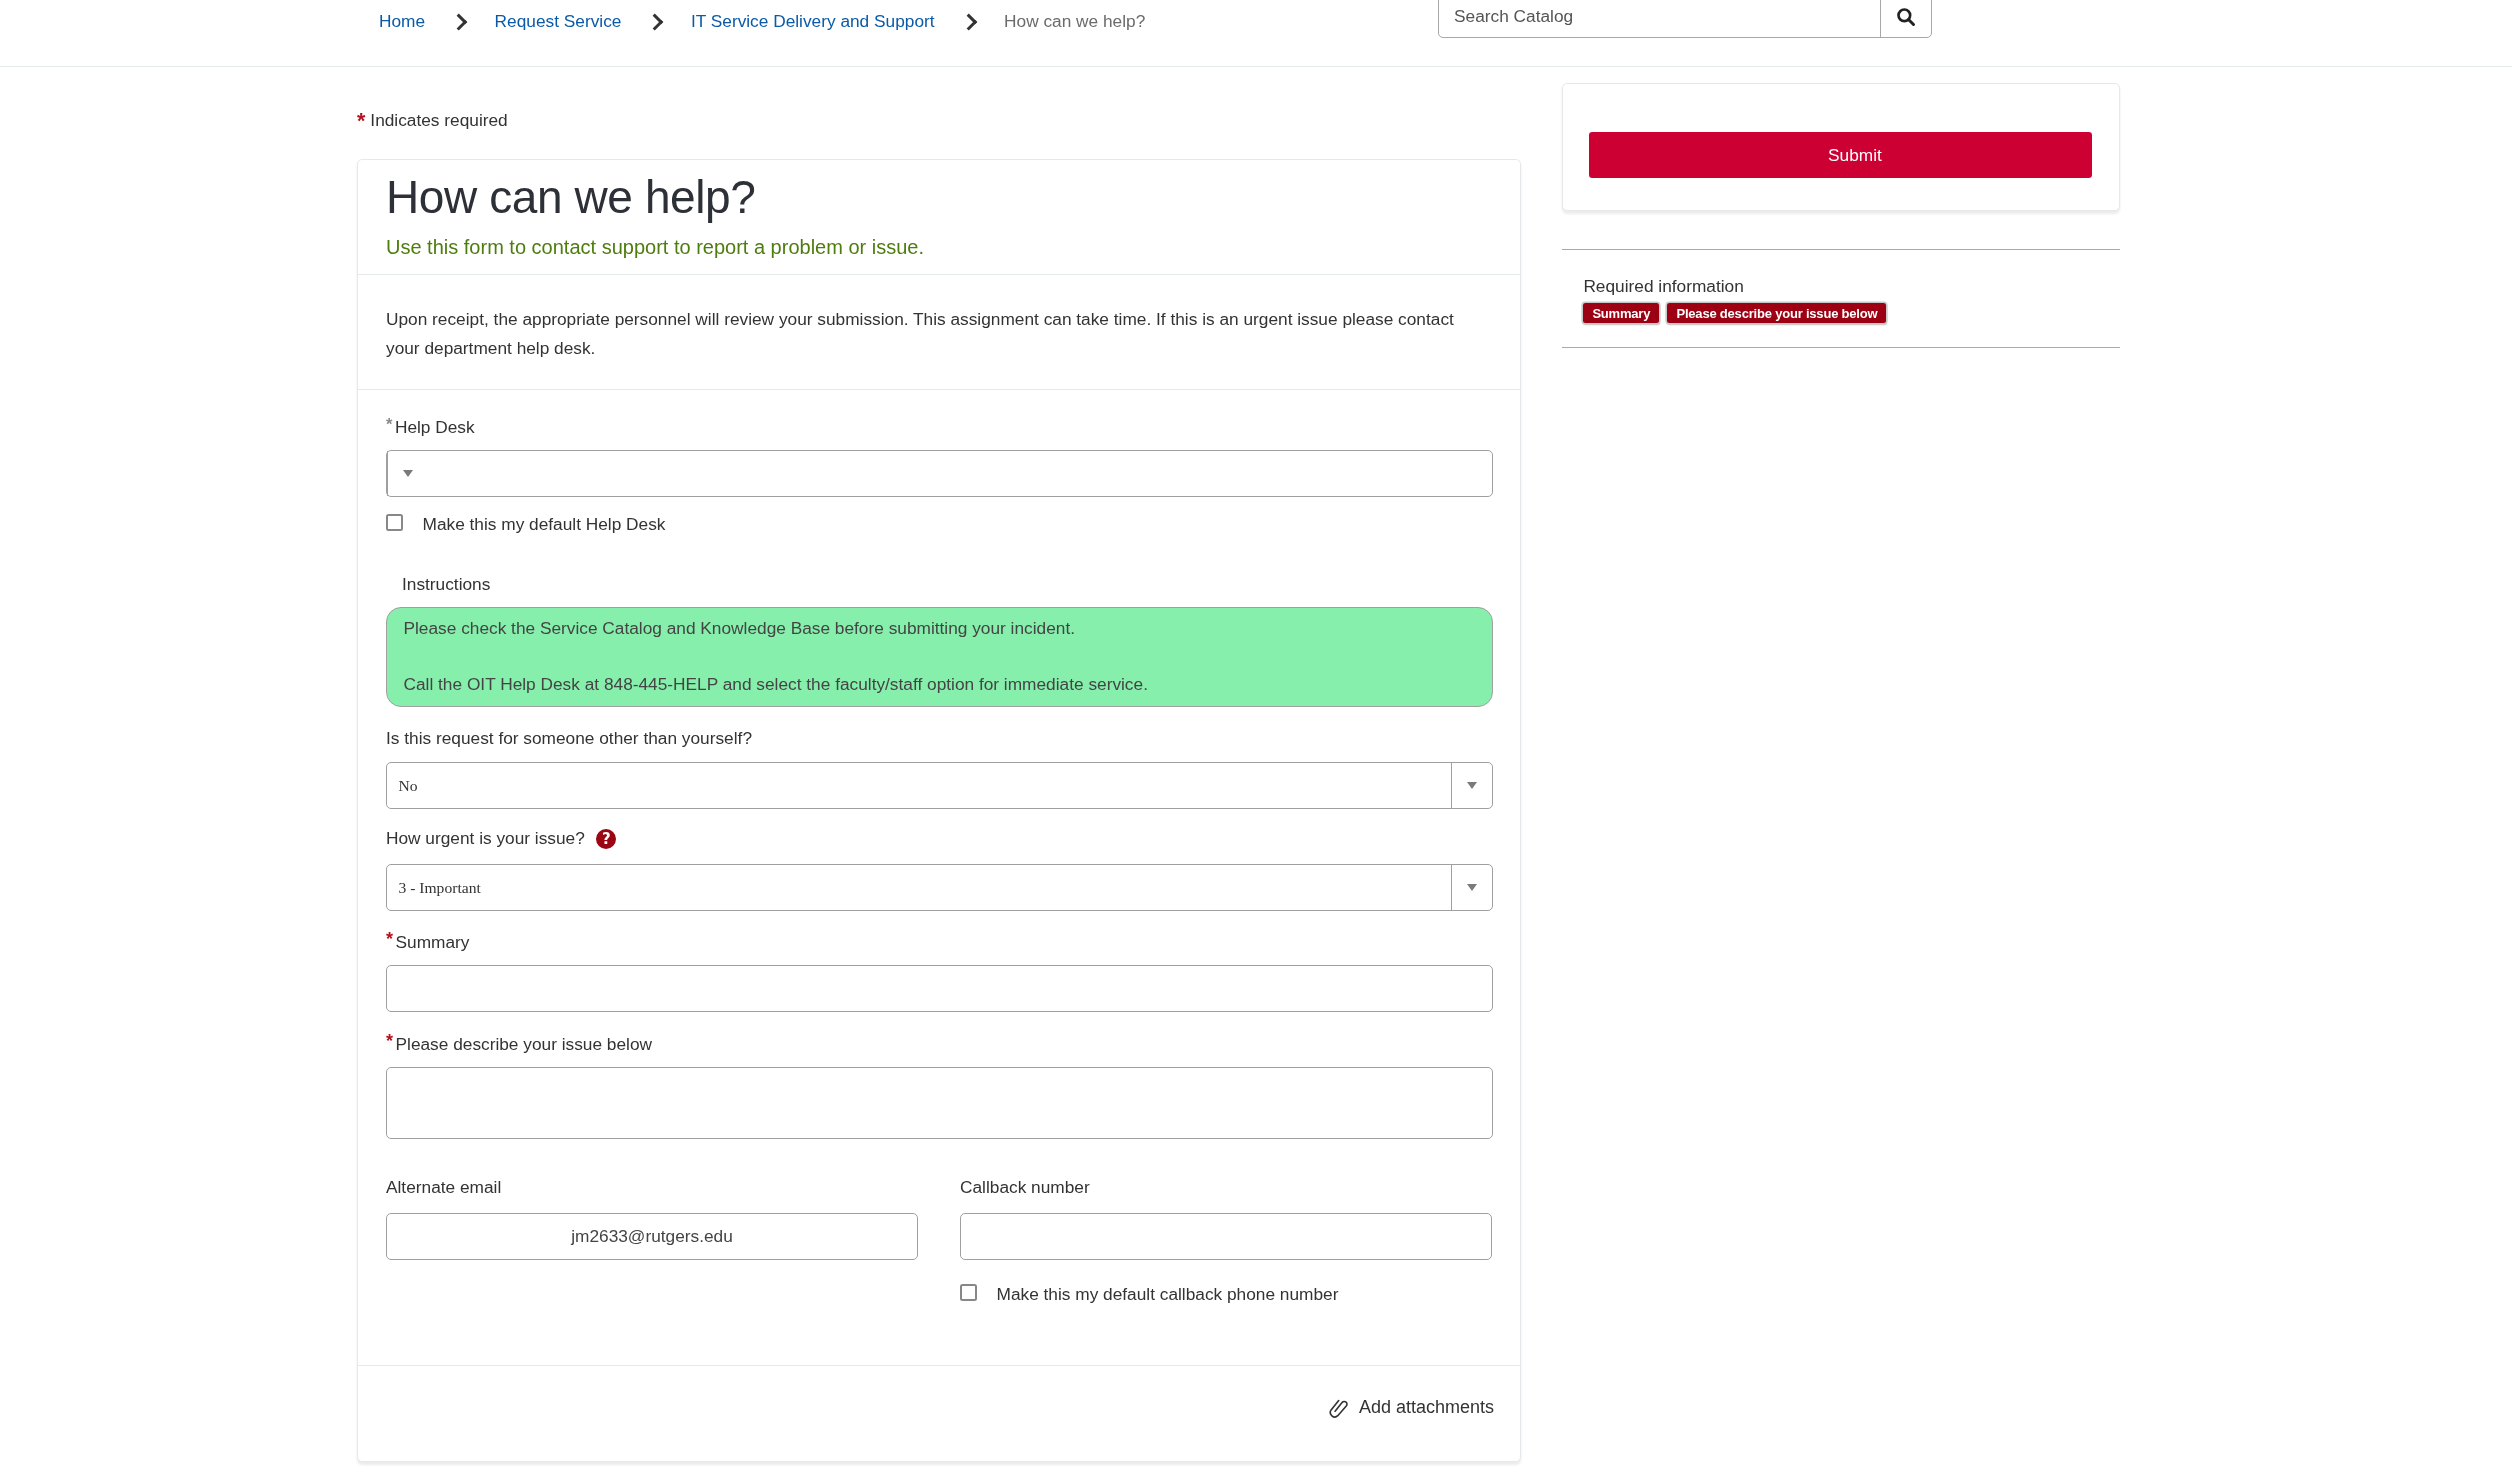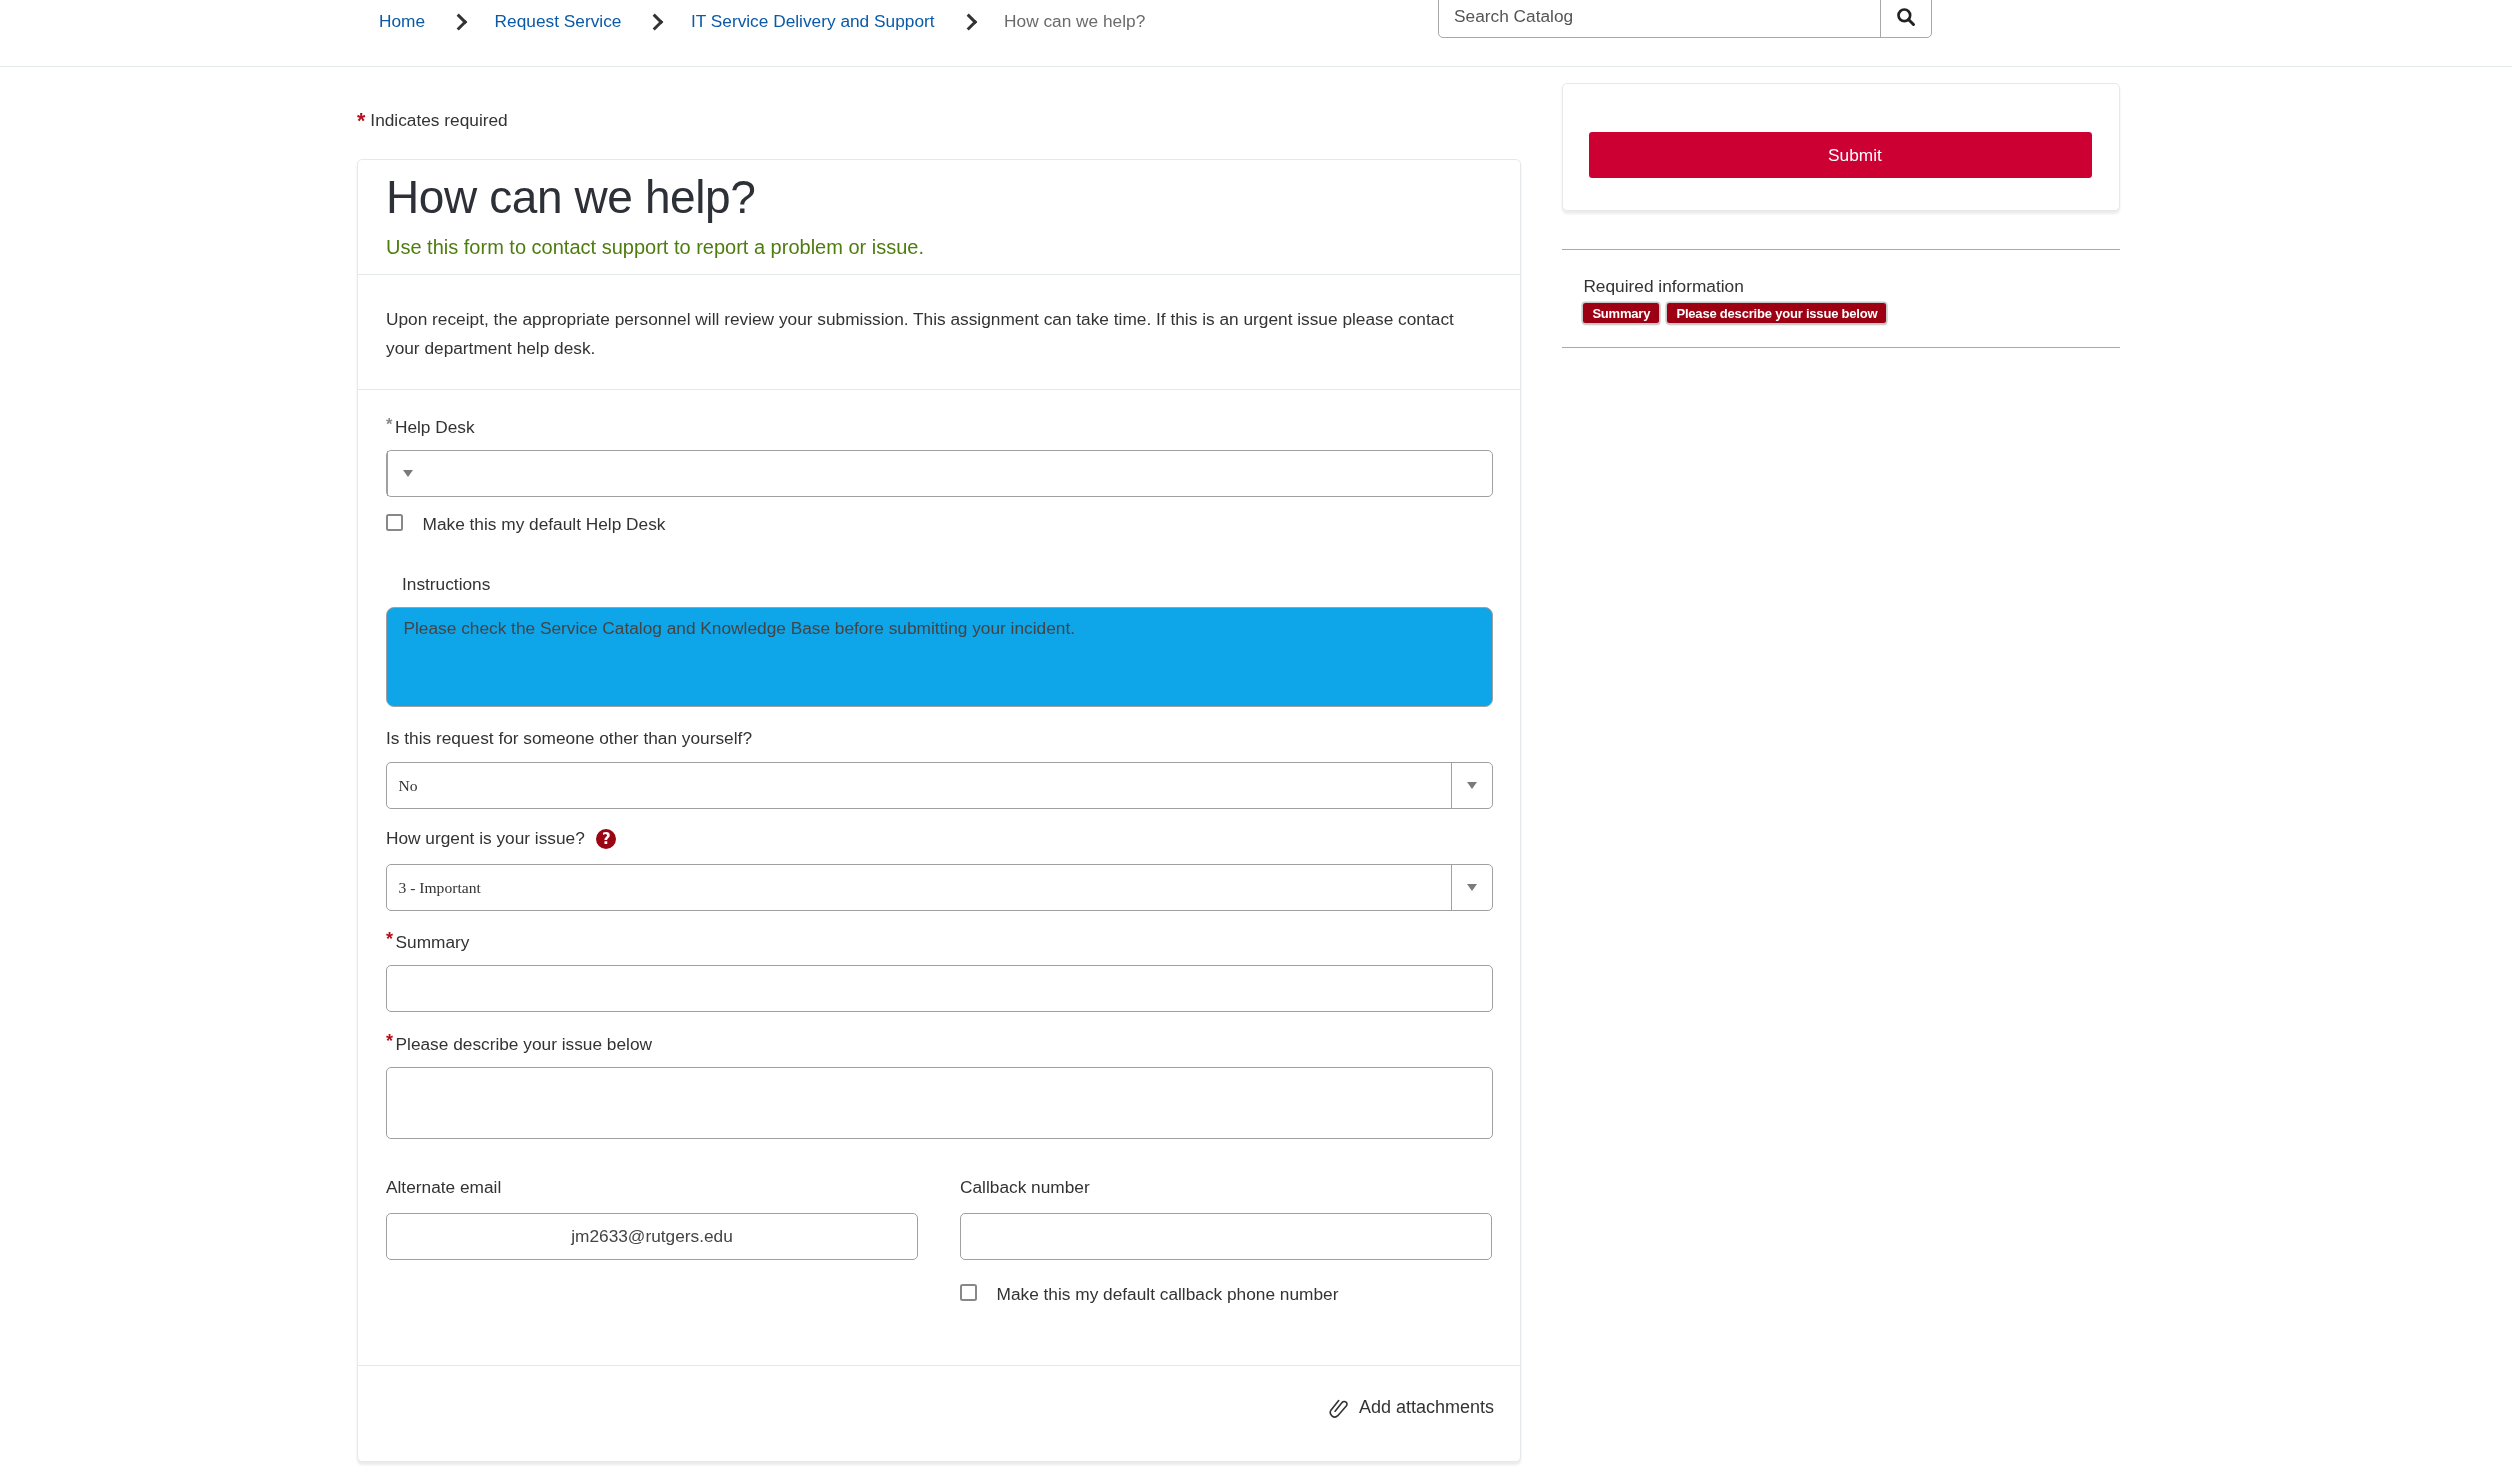--- a/index.html
+++ b/index.html
@@ -32,21 +32,21 @@
   .field-label .red-star { color: #b5111e; font-weight: bold; margin-right: 2.5px; font-size: 18px; vertical-align: 2.5px; }
 
   .select { position: absolute; left: 28px; width: 1107px; height: 47px; border: 1.6px solid #a0a0a0; border-radius: 5px; background: #fff; display: flex; align-items: center; cursor: pointer; }
   .select-value { flex: 1; padding-left: 11.5px; font-family: "Liberation Serif", serif; font-size: 15.6px; color: #333; }
   .select-arrow { width: 41px; height: 100%; border-left: 1.6px solid #a0a0a0; display: flex; align-items: center; justify-content: center; }
   .tri { width: 0; height: 0; border-left: 5px solid transparent; border-right: 5px solid transparent; border-top: 7.4px solid #7a7a7a; }
 
   .checkbox-row { position: absolute; display: flex; align-items: flex-start; font-size: 17.3px; color: #333; cursor: pointer; }
   .checkbox { width: 16.5px; height: 16.5px; border: 2.5px solid #888; border-radius: 2.5px; margin-right: 20px; background: #fff; }
 
-  .instructions-box { position: absolute; left: 28px; top: 447px; width: 1107px; height: 100px; background: #0ea5e9; border: 1.6px solid #a0a0a0; border-radius: 8px; font-size: 17.3px; color: #444; }
+  .instructions-box { position: absolute; left: 28px; top: 447px; width: 1107px; height: 100px; background: #86efac; border: 1.6px solid #a0a0a0; border-radius: 15px; font-size: 17.3px; color: #444; }
   .instr-line1 { position: absolute; left: 16.5px; top: 10px; }
   .instr-line2 { position: absolute; left: 16.5px; top: 66px; }
 
   .help-icon { display: inline-block; width: 20px; height: 20px; border-radius: 50%; background: #9a0613; color: #fff; font-weight: bold; font-size: 15px; text-align: center; line-height: 20px; margin-left: 11.5px; vertical-align: 0px; cursor: pointer; font-family: "DejaVu Sans", sans-serif; }
 
   .text-input { position: absolute; height: 47px; border: 1.6px solid #a0a0a0; border-radius: 5px; background: #fff; font-family: inherit; font-size: 17.3px; padding: 0 16.5px; color: #444; outline: none; }
   .textarea { position: absolute; left: 28px; top: 907px; width: 1107px; height: 72px; border: 1.6px solid #a0a0a0; border-radius: 5px; background: #fff; resize: none; outline: none; font-family: inherit; font-size: 17.3px; padding: 8.2px 16.5px; }
 
   .card-footer { position: absolute; left: 0; top: 1205px; width: 100%; height: 96px; border-top: 1.6px solid #e3e8ea; }
   .attach { position: absolute; right: 26px; top: 31px; display: flex; align-items: center; font-size: 18px; color: #333; cursor: pointer; }
@@ -108,20 +108,21 @@
   </div>
 
   <div class="checkbox-row" style="left:28px; top:354px;">
     <span class="checkbox"></span>
     <span>Make this my default Help Desk</span>
   </div>
 
   <div class="field-label" style="left:44px; top:414px;">Instructions</div>
   <div class="instructions-box">
     <div class="instr-line1">Please check the Service Catalog and Knowledge Base before submitting your incident.</div>
+    <div class="instr-line2">Call the OIT Help Desk at 848-445-HELP and select the faculty/staff option for immediate service.</div>
   </div>
 
   <div class="field-label" style="left:28px; top:568px;">Is this request for someone other than yourself?</div>
   <div class="select" style="top:602px;">
     <span class="select-value">No</span>
     <span class="select-arrow">
         <span class="tri"></span>
       </span>
   </div>
 

